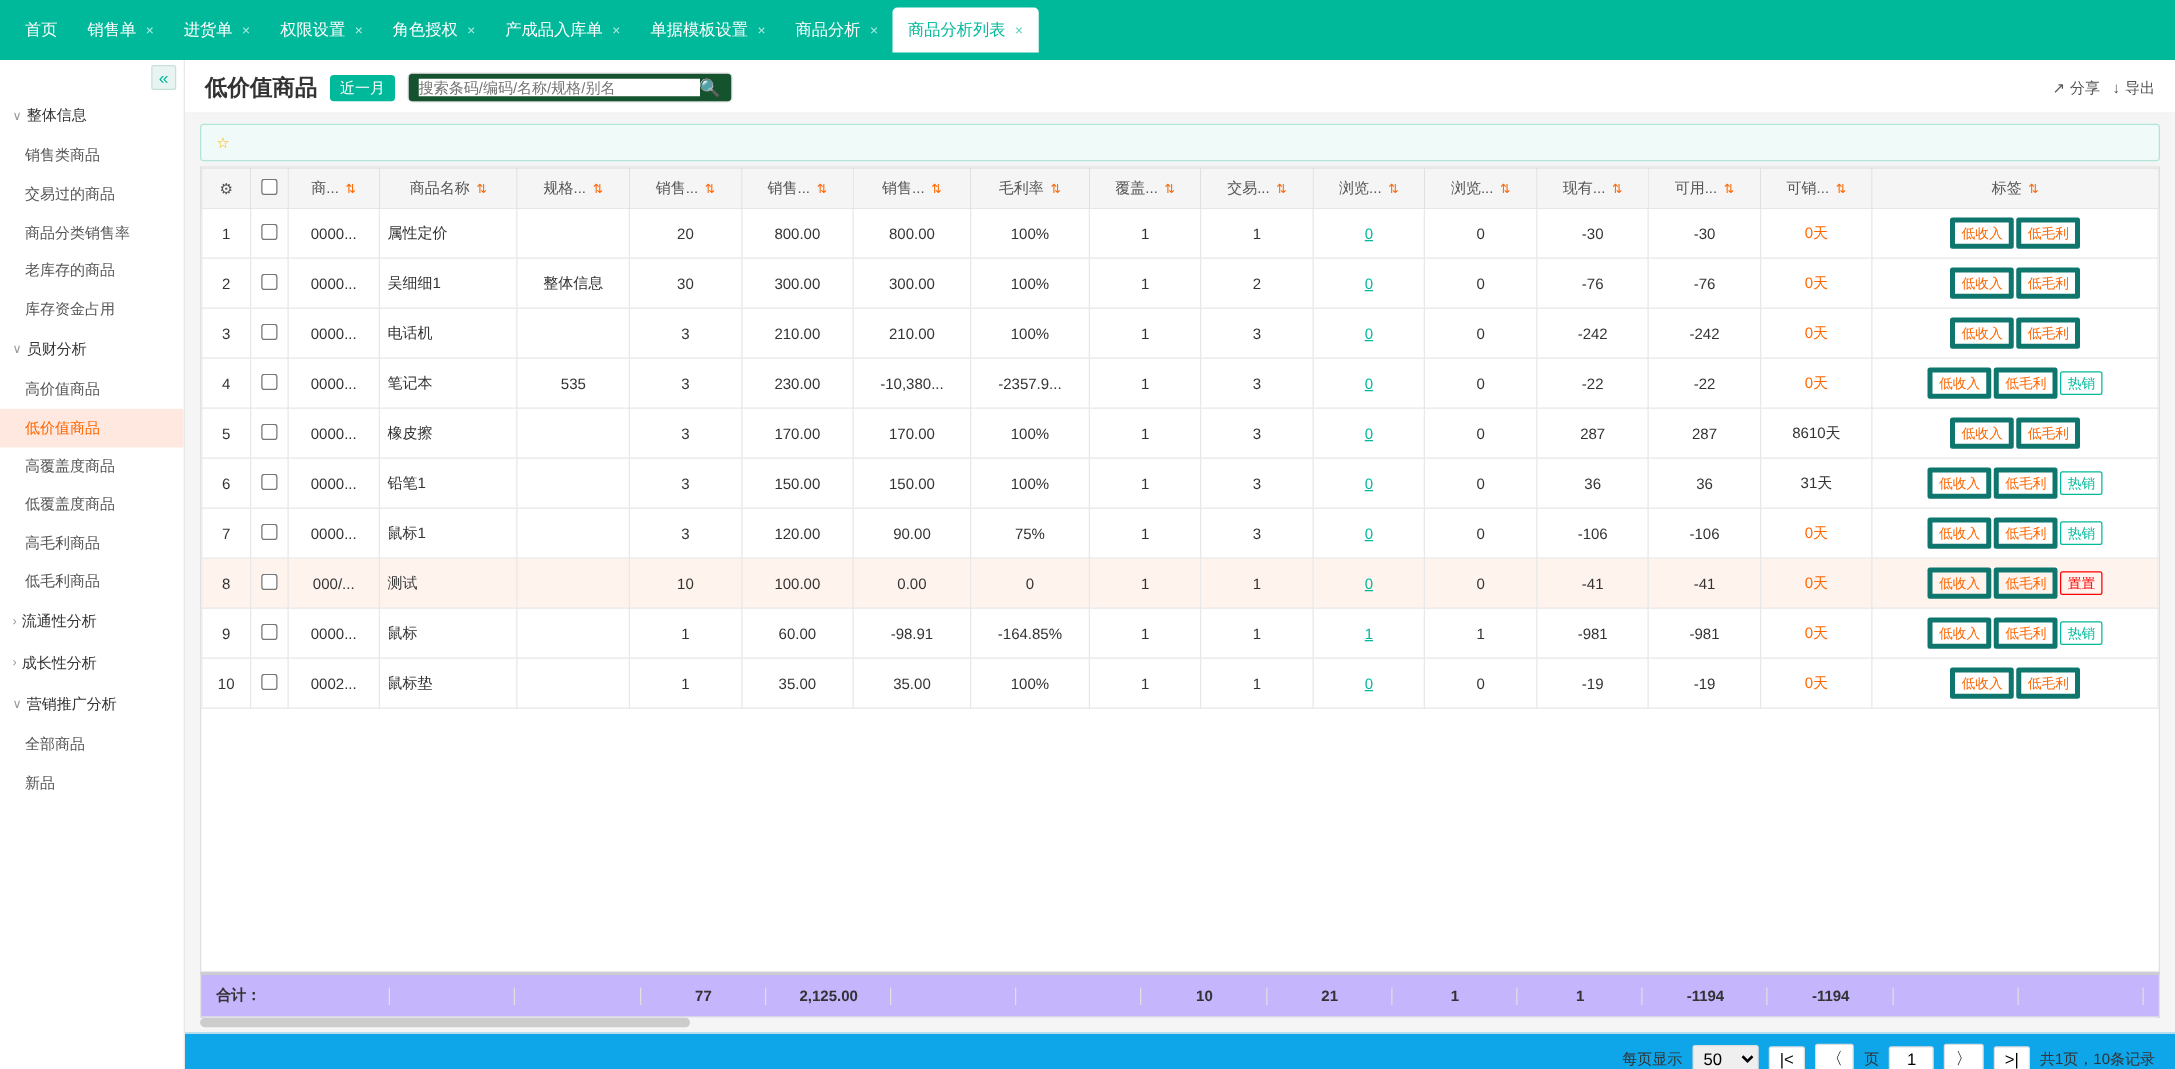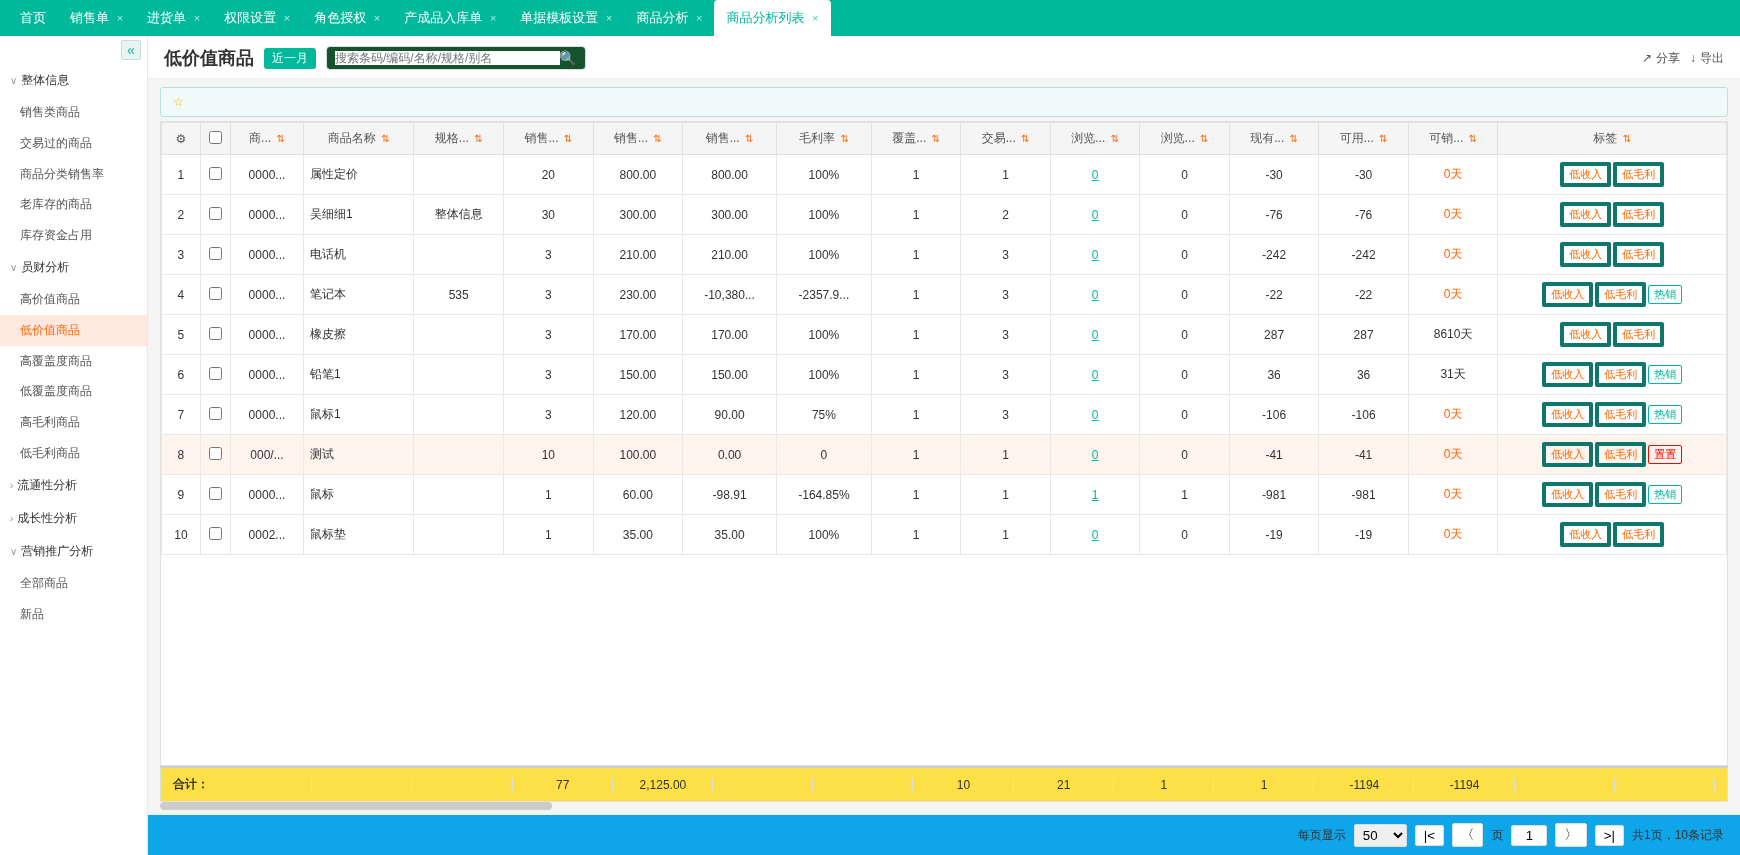--- a/index.html
+++ b/index.html
@@ -3,21 +3,21 @@
   <meta charset="utf-8">
   <style>
     * { box-sizing: border-box; margin: 0; padding: 0; }
     body { font-family: 'Microsoft YaHei', Arial, sans-serif; font-size: 12px; background: #f5f5f5; color: #333; }
     
     
     .top-nav {
       background: #00b99a;
       display: flex;
       align-items: center;
-      height: 36px;
+      height: 48px;
       padding: 5px 8px;
       overflow: hidden;
     }
     .nav-item {
       color: #fff;
       padding: 0 12px;
       height: 36px;
       line-height: 36px;
       cursor: pointer;
       white-space: nowrap;
@@ -176,36 +176,37 @@
       font-size: 11px;
       margin: 1px;
     }
     .tag-orange { border: 4px solid #0f766e; color: #ff6600; }
     .tag-red { border: 1px solid #f00; color: #f00; }
     .tag-green { border: 1px solid #00b99a; color: #00b99a; }
     .checkbox-col { width: 30px; }
 
     
     .table-footer {
-      background: #fde047;
+      background: #c4b5fd;
       border-top: 2px solid #e0e0e0;
       padding: 8px 12px;
       display: flex;
       align-items: center;
       font-size: 12px;
       color: #333;
       margin: 0 12px;
       border: 1px solid #e0e0e0;
       border-top: 2px solid #ccc;
     }
     .footer-label { min-width: 40px; font-weight: bold; }
     .footer-cells {
       display: flex;
       flex: 1;
       gap: 1px;
+      font-weight: bold;
     }
     .footer-cell {
       flex: 1;
       text-align: center;
       padding: 0 4px;
       border-right: 1px solid #e0e0e0;
     }
 
     
     .pagination {

